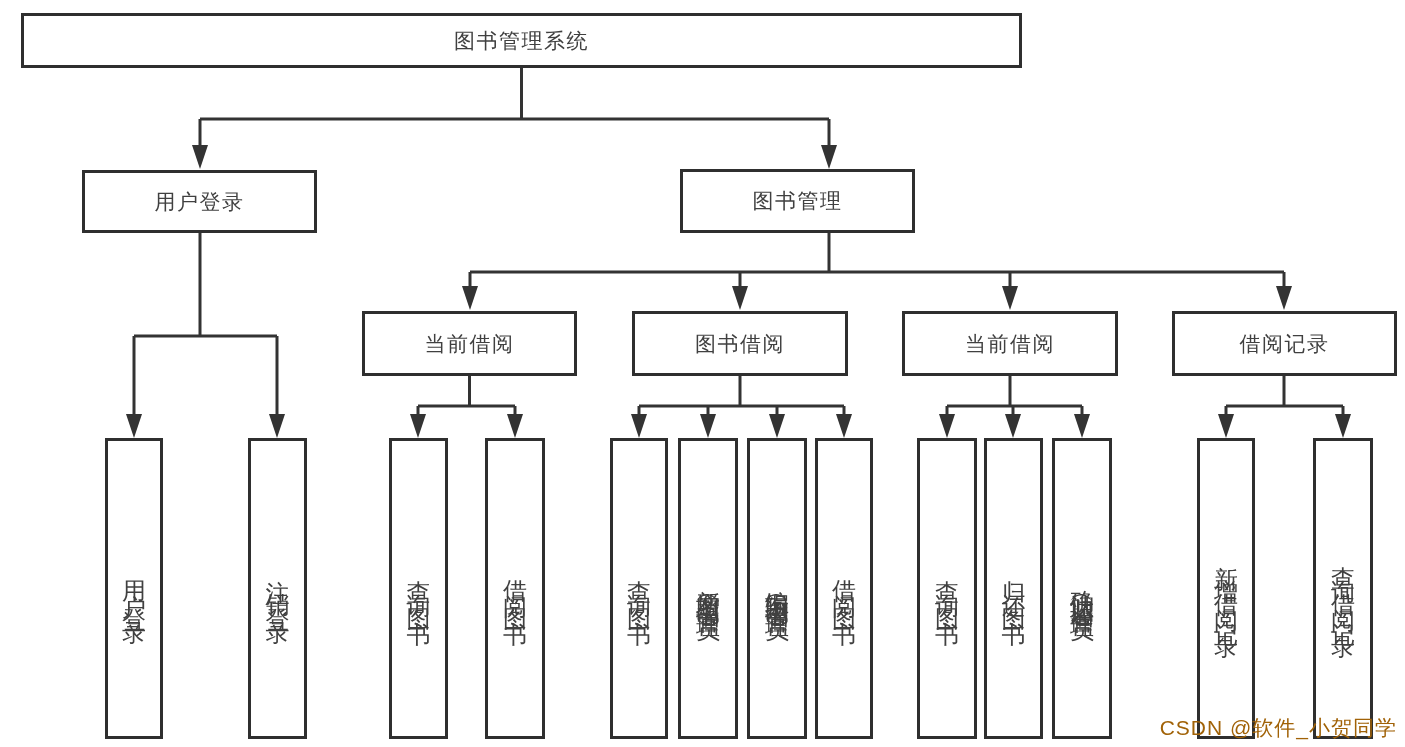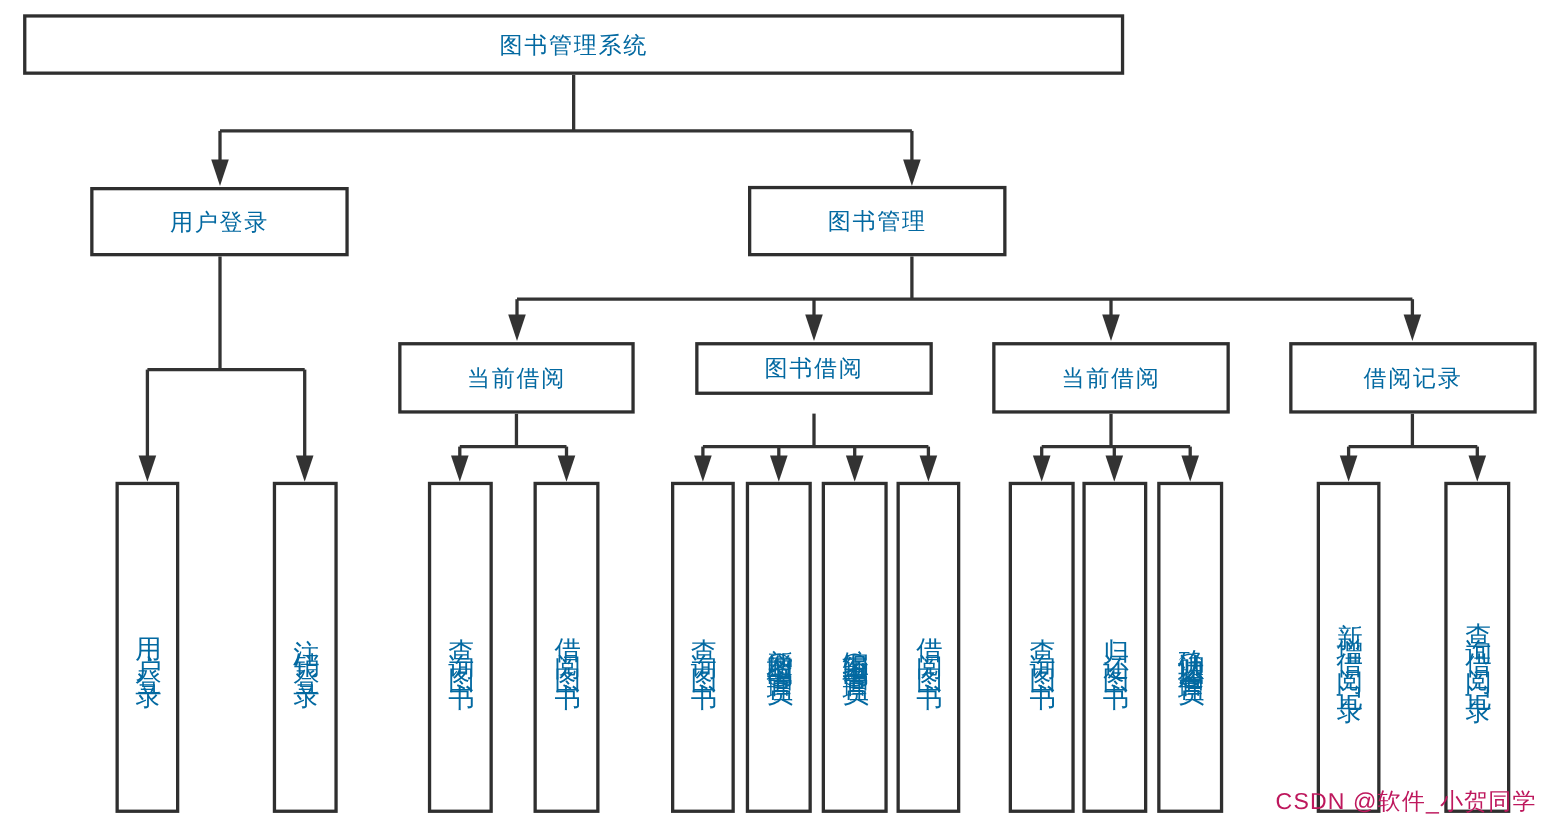--- a/index.html
+++ b/index.html
@@ -14,42 +14,42 @@
   #wires path { stroke:#333333; stroke-width:3; fill:none; }
   #wires polygon { fill:#333333; stroke:none; }
   .node {
     position:absolute;
     box-sizing:border-box;
     background:#ffffff;
     border:3px solid #2f2f2f;
     display:flex;
     align-items:center;
     justify-content:center;
-    color:#0369a1;
+    color:#404040;
   }
   .box-h span {
     font-size:21px;
     letter-spacing:1.5px;
     white-space:nowrap;
   }
   .box-v { top:438px; height:301px; }
   .box-v .v-text {
     writing-mode:vertical-rl;
     text-orientation:mixed;
     font-size:24px;
     letter-spacing:14px;
     line-height:1;
     white-space:nowrap;
   }
   .box-v .v-text.tight { letter-spacing:4px; }
   #watermark {
     position:absolute;
     right:8px; bottom:5px;
     font-size:21px;
-    color:#be185d;
+    color:#a16207;
     letter-spacing:1px;
     z-index:10;
     white-space:nowrap;
   }
 </style>
 </head>
 <body>
 
 <div id="stage">
 
@@ -136,21 +136,21 @@
   <div class="node box-h" style="left:82px; top:170px; width:235px; height:63px;">
     <span>用户登录</span>
   </div>
   <div class="node box-h" style="left:680px; top:169px; width:235px; height:64px;">
     <span>图书管理</span>
   </div>
 
   <div class="node box-h" style="left:362px; top:311px; width:215px; height:65px;">
     <span>当前借阅</span>
   </div>
-  <div class="node box-h" style="left:632px; top:311px; width:216px; height:48px;">
+  <div class="node box-h" style="left:632px; top:311px; width:216px; height:65px;">
     <span>图书借阅</span>
   </div>
   <div class="node box-h" style="left:902px; top:311px; width:216px; height:65px;">
     <span>当前借阅</span>
   </div>
   <div class="node box-h" style="left:1172px; top:311px; width:225px; height:65px;">
     <span>借阅记录</span>
   </div>
 
   <div class="node box-v" style="left:105px; width:58px;">

